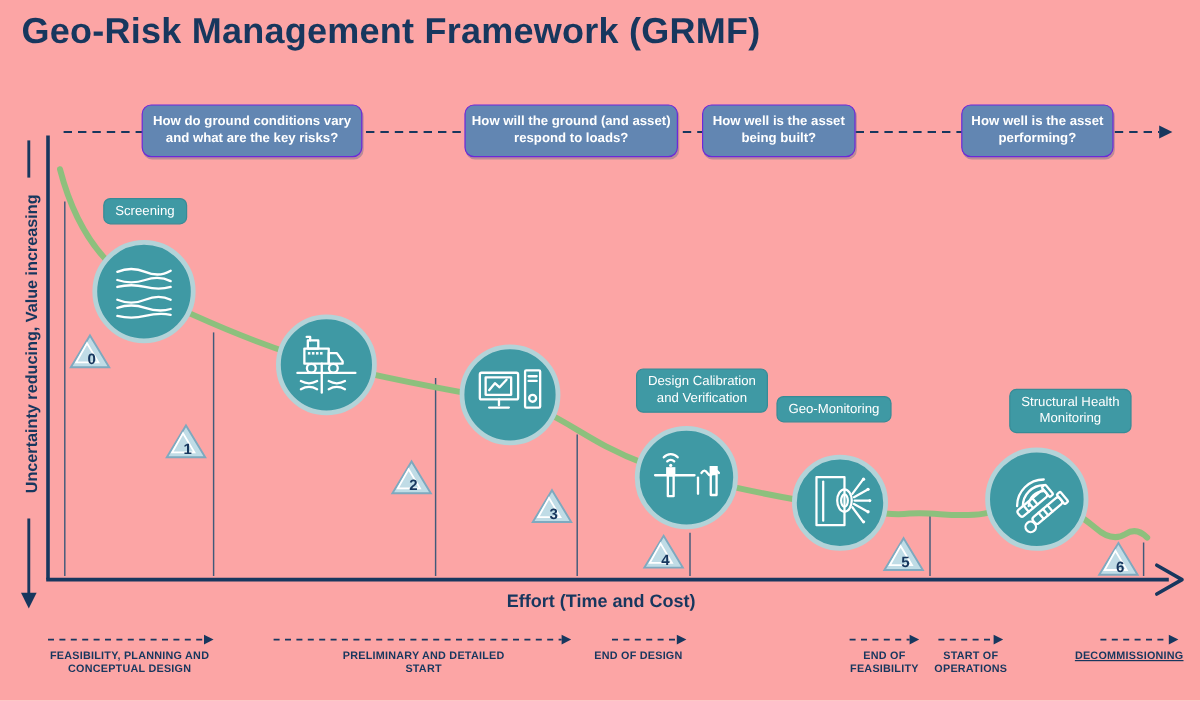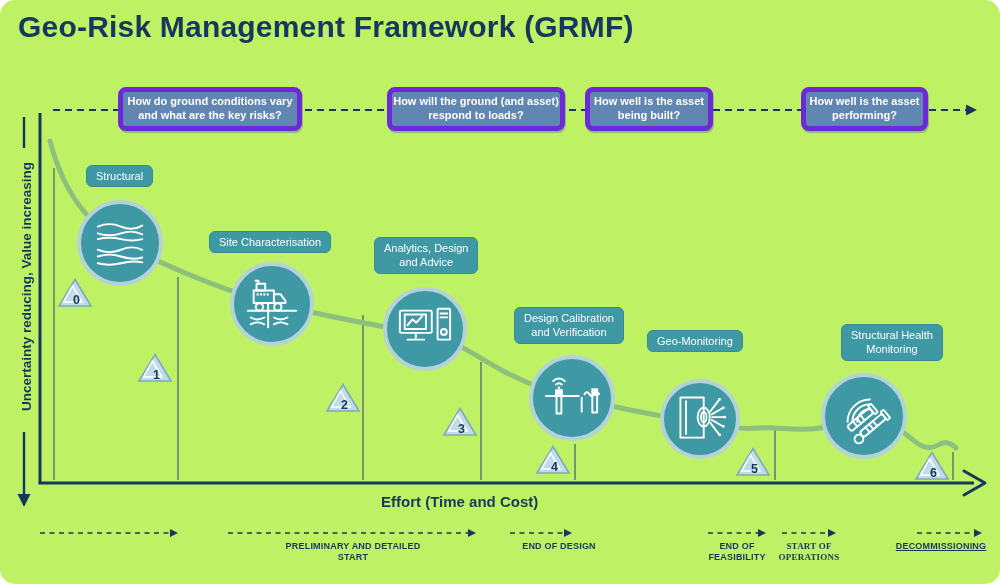--- a/index.html
+++ b/index.html
@@ -1,33 +1,32 @@
 <!DOCTYPE html>
 <html><head>
 <meta charset="utf-8">
 <style>
   * { margin:0; padding:0; box-sizing:border-box; }
   html,body { background:#ffffff; }
   body { font-family:"Liberation Sans","DejaVu Sans",sans-serif; }
   #canvas {
-    position:relative; width:1000px; height:584px; background:#bef264;
+    position:relative; width:1000px; height:584px; background:#fca5a5;
     overflow:hidden;
-    border-radius:15px;
   }
   .abs { position:absolute; }
   #title {
     left:18px; top:10px; font-size:30px; font-weight:700; color:#17375e;
     letter-spacing:.2px; white-space:nowrap;
   }
   #bg-svg { left:0; top:0; width:1000px; height:584px; }
 
   
   .qbox {
     position:absolute; top:87px; height:44px; background:#6286b2;
-    border:5px solid #6d28d9; border-radius:8px; color:#ffffff;
+    border:1px solid #6d28d9; border-radius:8px; color:#ffffff;
     display:flex; align-items:center; justify-content:center;
     text-align:center; font-size:11px; font-weight:700; line-height:1.25;
     box-shadow:1px 2px 0 rgba(60,90,130,.35);
   }
   .qbox span { white-space:pre-line; }
 
   
   #y-label {
     left:-134px; top:279px; width:320px; text-align:center;
     transform:rotate(-90deg); font-size:13.5px; font-weight:700;
@@ -45,21 +44,21 @@
     line-height:1.3; padding:3px 9px; border-radius:6px; text-align:center;
     border:1px solid #378b96;
   }
   .node-label span { white-space:pre-line; }
 
   
   .tri { position:absolute; width:36px; height:32px; }
 
   
   #x-label {
-    left:381px; top:493px; width:240px; text-align:left; font-size:15px;
+    left:381px; top:493px; width:240px; text-align:center; font-size:15px;
     font-weight:700; color:#17375e;
   }
 
   
   .phase-label {
     position:absolute; top:541px; text-align:center; font-size:9px;
     font-weight:700; color:#17375e; line-height:1.18; letter-spacing:.2px;
   }
   .phase-label span { white-space:pre-line; }
 
@@ -138,25 +137,22 @@
   </div>
   <div class="qbox" style="left:585px;width:128px;">
     <span>How well is the asset
 being built?</span>
   </div>
   <div class="qbox" style="left:801px;width:127px;">
     <span>How well is the asset
 performing?</span>
   </div>
 
-  <div class="node-label" style="left:86px;top:165px;"><span>Structural</span></div>
-  <div class="node-label" style="left:209px;top:231px;"><span>Site Characterisation</span></div>
-  <div class="node-label" style="left:374px;top:237px;"><span>Analytics, Design
-and Advice</span></div>
-  <div class="node-label" style="left:514px;top:307px;"><span>Design Calibration
+  <div class="node-label" style="left:86px;top:165px;"><span>Screening</span></div>
+  <div class="node-label" style="left:530px;top:307px;"><span>Design Calibration
 and Verification</span></div>
   <div class="node-label" style="left:647px;top:330px;"><span>Geo-Monitoring</span></div>
   <div class="node-label" style="left:814px;top:324px;margin-left:27px;"><span>Structural Health
 Monitoring</span></div>
 
   <div class="node" style="left:77px;top:200px;width:86px;height:86px;">
     <svg width="58" height="58" viewBox="0 0 60 60">
       <g class="white-stroke" stroke-width="1.8">
         <path d="M7,13 q12,-5 24,0 t22,-1"></path>
         <path d="M7,20 q12,4 24,0 t22,1"></path>
@@ -305,22 +301,24 @@
       <text x="19.5" y="26.5" text-anchor="middle" font-size="12.5" font-weight="bold" fill="#17375e">5</text>
     </svg>
   <svg class="tri" style="left:914px;top:450px;" viewBox="0 0 36 32">
       <polygon points="18,2.5 34,29 2,29" fill="#c0dce6" stroke="#7ea9bf" stroke-width="1.6"></polygon>
       <polygon points="15.5,9 25,25 6.5,25" fill="none" stroke="#ffffff" stroke-width="1.5"></polygon>
       <text x="19.5" y="26.5" text-anchor="middle" font-size="12.5" font-weight="bold" fill="#17375e">6</text>
     </svg>
 
   <div class="abs" id="x-label">Effort (Time and Cost)</div>
 
+  <div class="phase-label" style="left:28px;width:160px;"><span>FEASIBILITY, PLANNING AND
+CONCEPTUAL DESIGN</span></div>
   <div class="phase-label" style="left:263px;width:180px;"><span>PRELIMINARY AND DETAILED
 START</span></div>
-  <div class="phase-label" style="left:499px;width:120px;"><span>END OF DESIGN</span></div>
+  <div class="phase-label" style="left:472px;width:120px;"><span>END OF DESIGN</span></div>
   <div class="phase-label" style="left:692px;width:90px;"><span>END OF
 FEASIBILITY</span></div>
-  <div class="phase-label" style="left:769px;width:80px;font-family:Liberation Serif, serif;"><span>START OF
+  <div class="phase-label" style="left:769px;width:80px;"><span>START OF
 OPERATIONS</span></div>
   <div class="phase-label" style="left:886px;width:110px;text-decoration:underline;"><span>DECOMMISSIONING</span></div>
 
 </div>
 
 </body></html>

